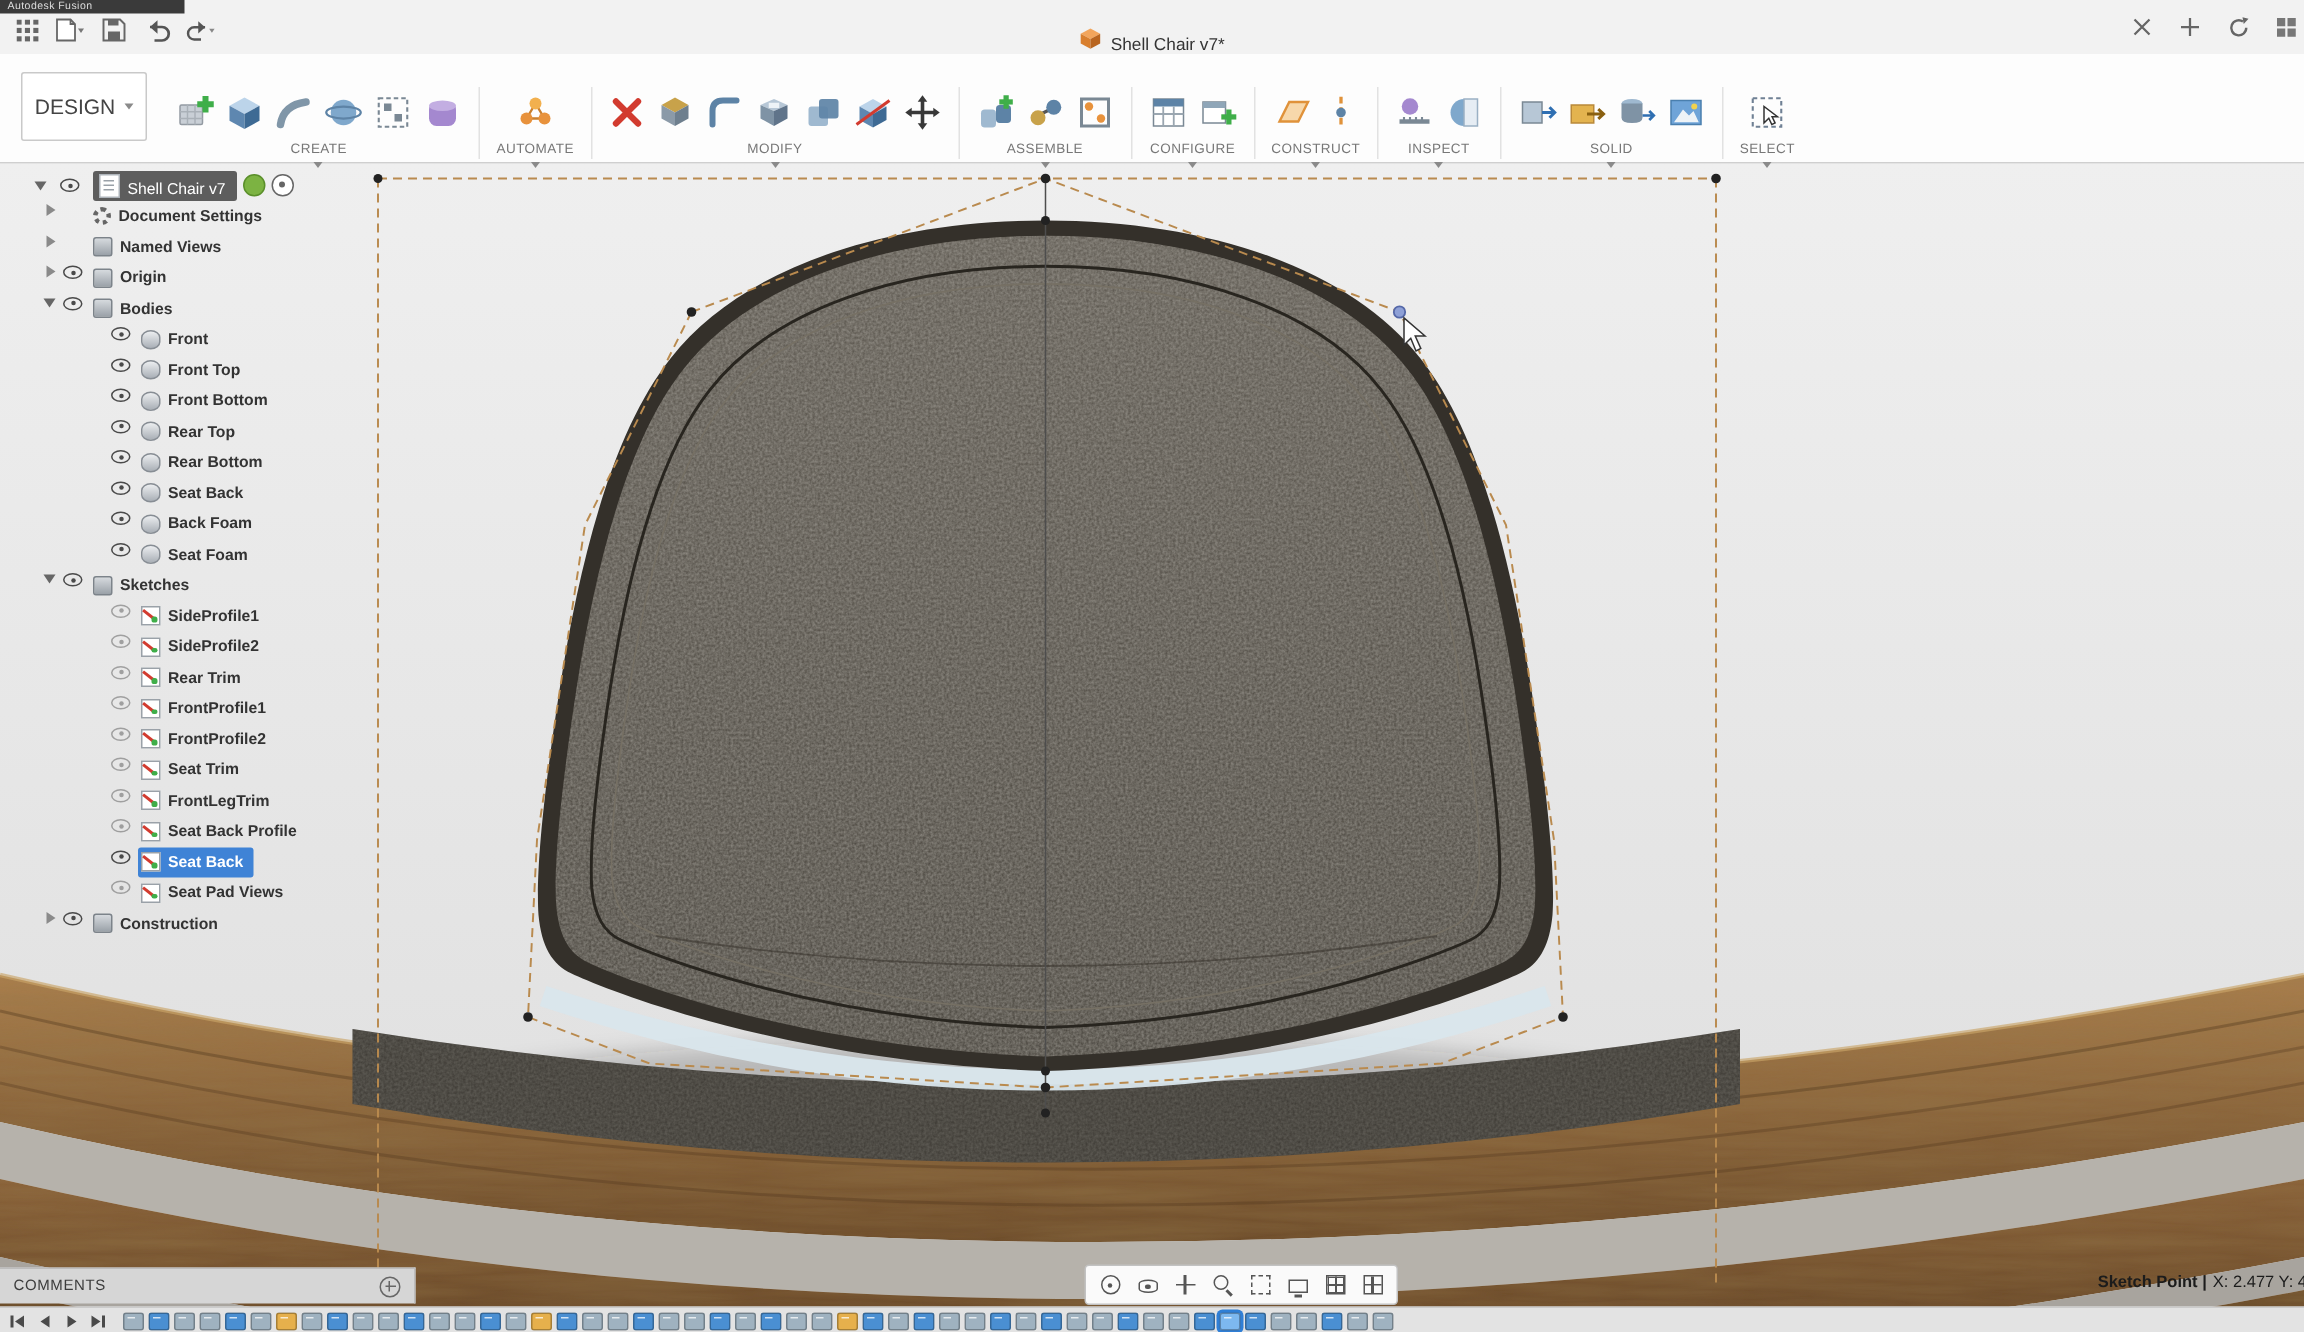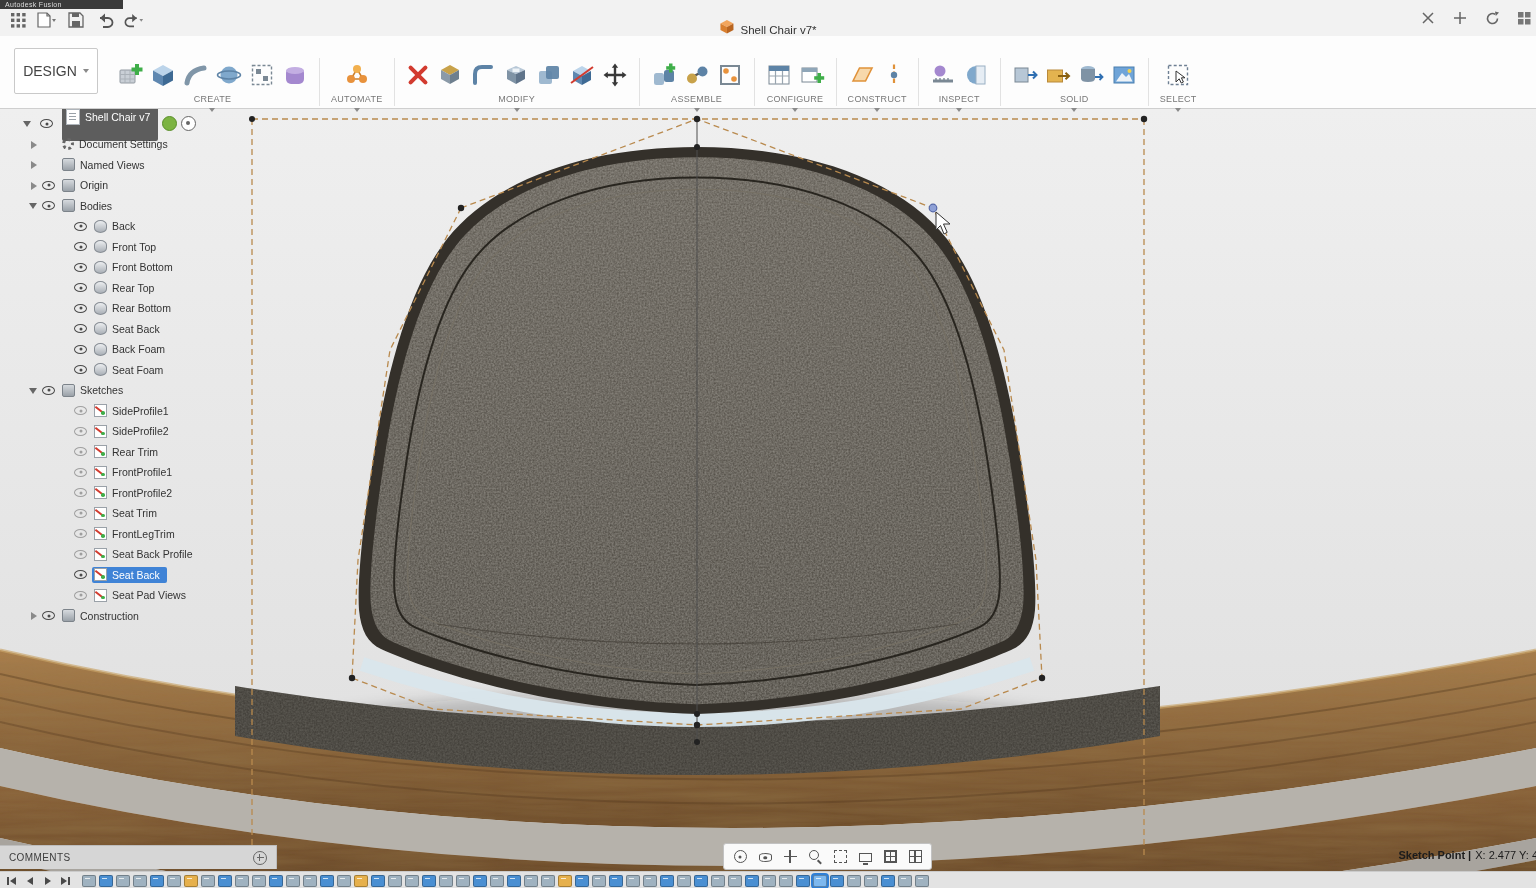--- a/index.html
+++ b/index.html
@@ -36,27 +36,27 @@
 
   
   .browser{position:absolute;left:0;top:110px;width:258px;z-index:5;font-size:10.5px;color:#333;}
   .bheader{height:21px;background:#ececec;border:1px solid #d2d2d2;display:flex;align-items:center;padding:0 6px;gap:6px;color:#555;
     font-size:10px;letter-spacing:.4px;}
   .bcollapse{display:flex;gap:1px;cursor:pointer;}
   .bcollapse i{width:0;height:0;border-top:4px solid transparent;border-bottom:4px solid transparent;border-right:5px solid #777;}
   .bmin{margin-left:auto;width:11px;height:11px;border:1.3px solid #777;border-radius:50%;position:relative;cursor:pointer;}
   .bmin::after{content:"";position:absolute;left:2px;right:2px;top:4px;height:1.4px;background:#777;}
   .rootrow{display:flex;align-items:center;height:21px;margin-top:3px;padding-left:22px;gap:4px;cursor:pointer;}
-  .rootchip{display:flex;align-items:center;gap:5px;background:#5d5d5d;border-radius:2px;padding:2px 8px 16px 4px;color:#fff;}
+  .rootchip{display:flex;align-items:flex-end;gap:5px;background:#5d5d5d;border-radius:2px;padding:2px 8px 2px 4px;color:#fff;}
   .badge{width:13px;height:13px;border-radius:50%;flex:none;}
   .badge.green{background:#7cb342;border:1px solid #5a8f2a;}
   .badge.ring{background:#fff;border:1.5px solid #666;position:relative;}
   .badge.ring::after{content:"";position:absolute;left:3.5px;top:3.5px;width:4px;height:4px;border-radius:50%;background:#666;}
 
-  .trow{display:flex;align-items:center;height:20.5px;cursor:pointer;}
+  .trow{display:flex;height:20.5px;cursor:pointer;font-weight:bold;}
   .l-1{padding-left:28px;} .l-2{padding-left:60px;}
   .exp{width:11px;height:11px;position:relative;flex:none;visibility:hidden;margin-right:2px;}
   .s-open .exp,.s-closed .exp{visibility:visible;}
   .s-closed .exp::before{content:"";position:absolute;left:3px;top:2px;border:4px solid transparent;border-left:6px solid #8a8a8a;border-right:none;}
   .s-open .exp::before{content:"";position:absolute;left:1px;top:3px;border-left:4.5px solid transparent;border-right:4.5px solid transparent;border-top:6px solid #666;}
   .eye{width:15px;height:13px;display:flex;align-items:center;justify-content:center;margin-right:4px;flex:none;cursor:pointer;}
   .eye i{width:11px;height:7px;border:1.3px solid #4a4a4a;border-radius:50%;position:relative;}
   .eye i::after{content:"";position:absolute;left:50%;top:50%;transform:translate(-50%,-50%);width:3px;height:3px;background:#4a4a4a;border-radius:50%;}
   .t-sketch .eye{opacity:.45;} .selected .eye{opacity:1;}
   .t-settings .eye,.t-views .eye{visibility:hidden;}
@@ -666,21 +666,21 @@
           </span>
         </div>
 
         <div class="trow t-body l-2">
           <span class="exp"></span>
           <span class="eye">
             <i></i>
           </span>
           <span class="chip">
             <span class="ticon"></span>
-            <span class="tlabel">Back</span>
+            <span class="tlabel">Front</span>
           </span>
         </div>
 
         <div class="trow t-body l-2">
           <span class="exp"></span>
           <span class="eye">
             <i></i>
           </span>
           <span class="chip">
             <span class="ticon"></span>

